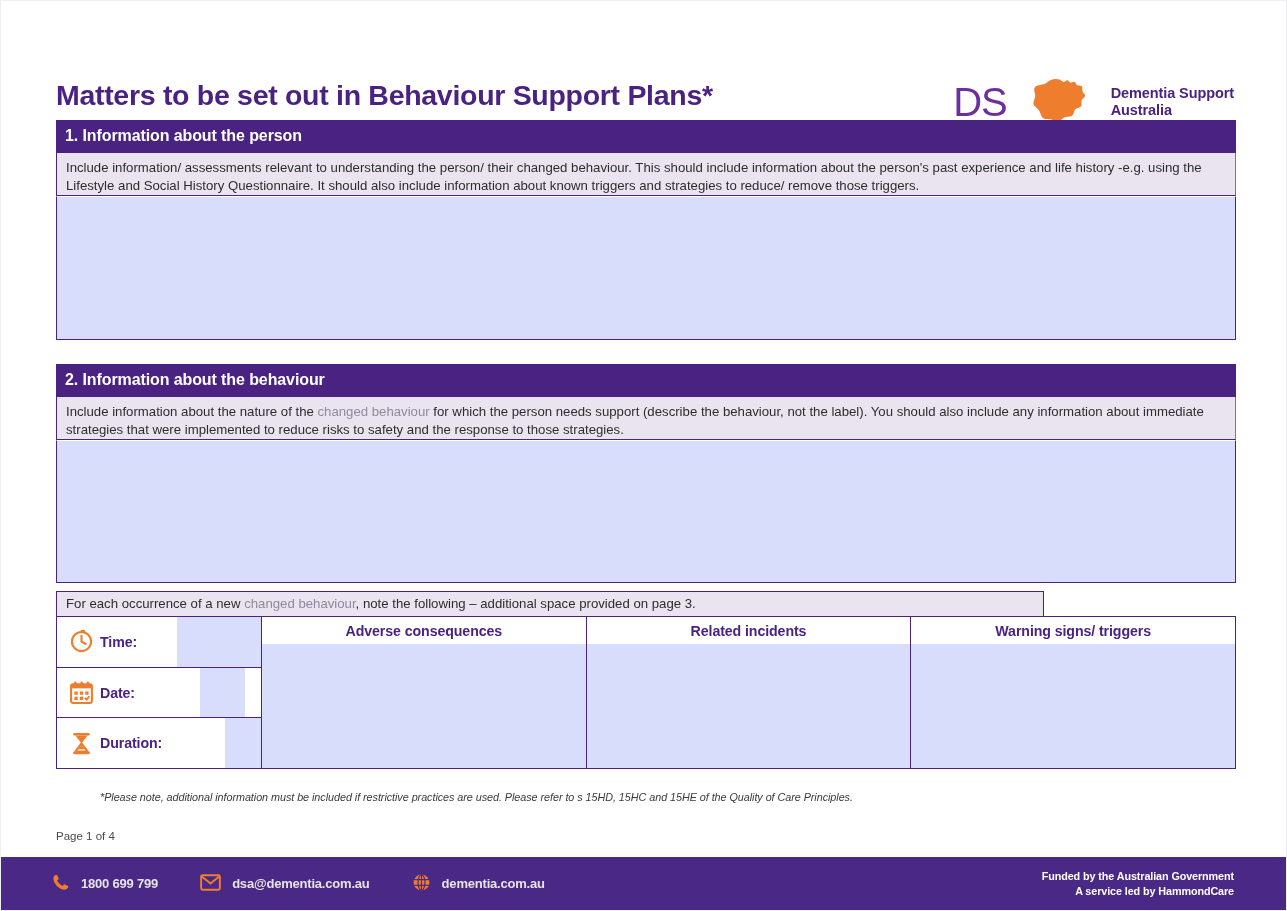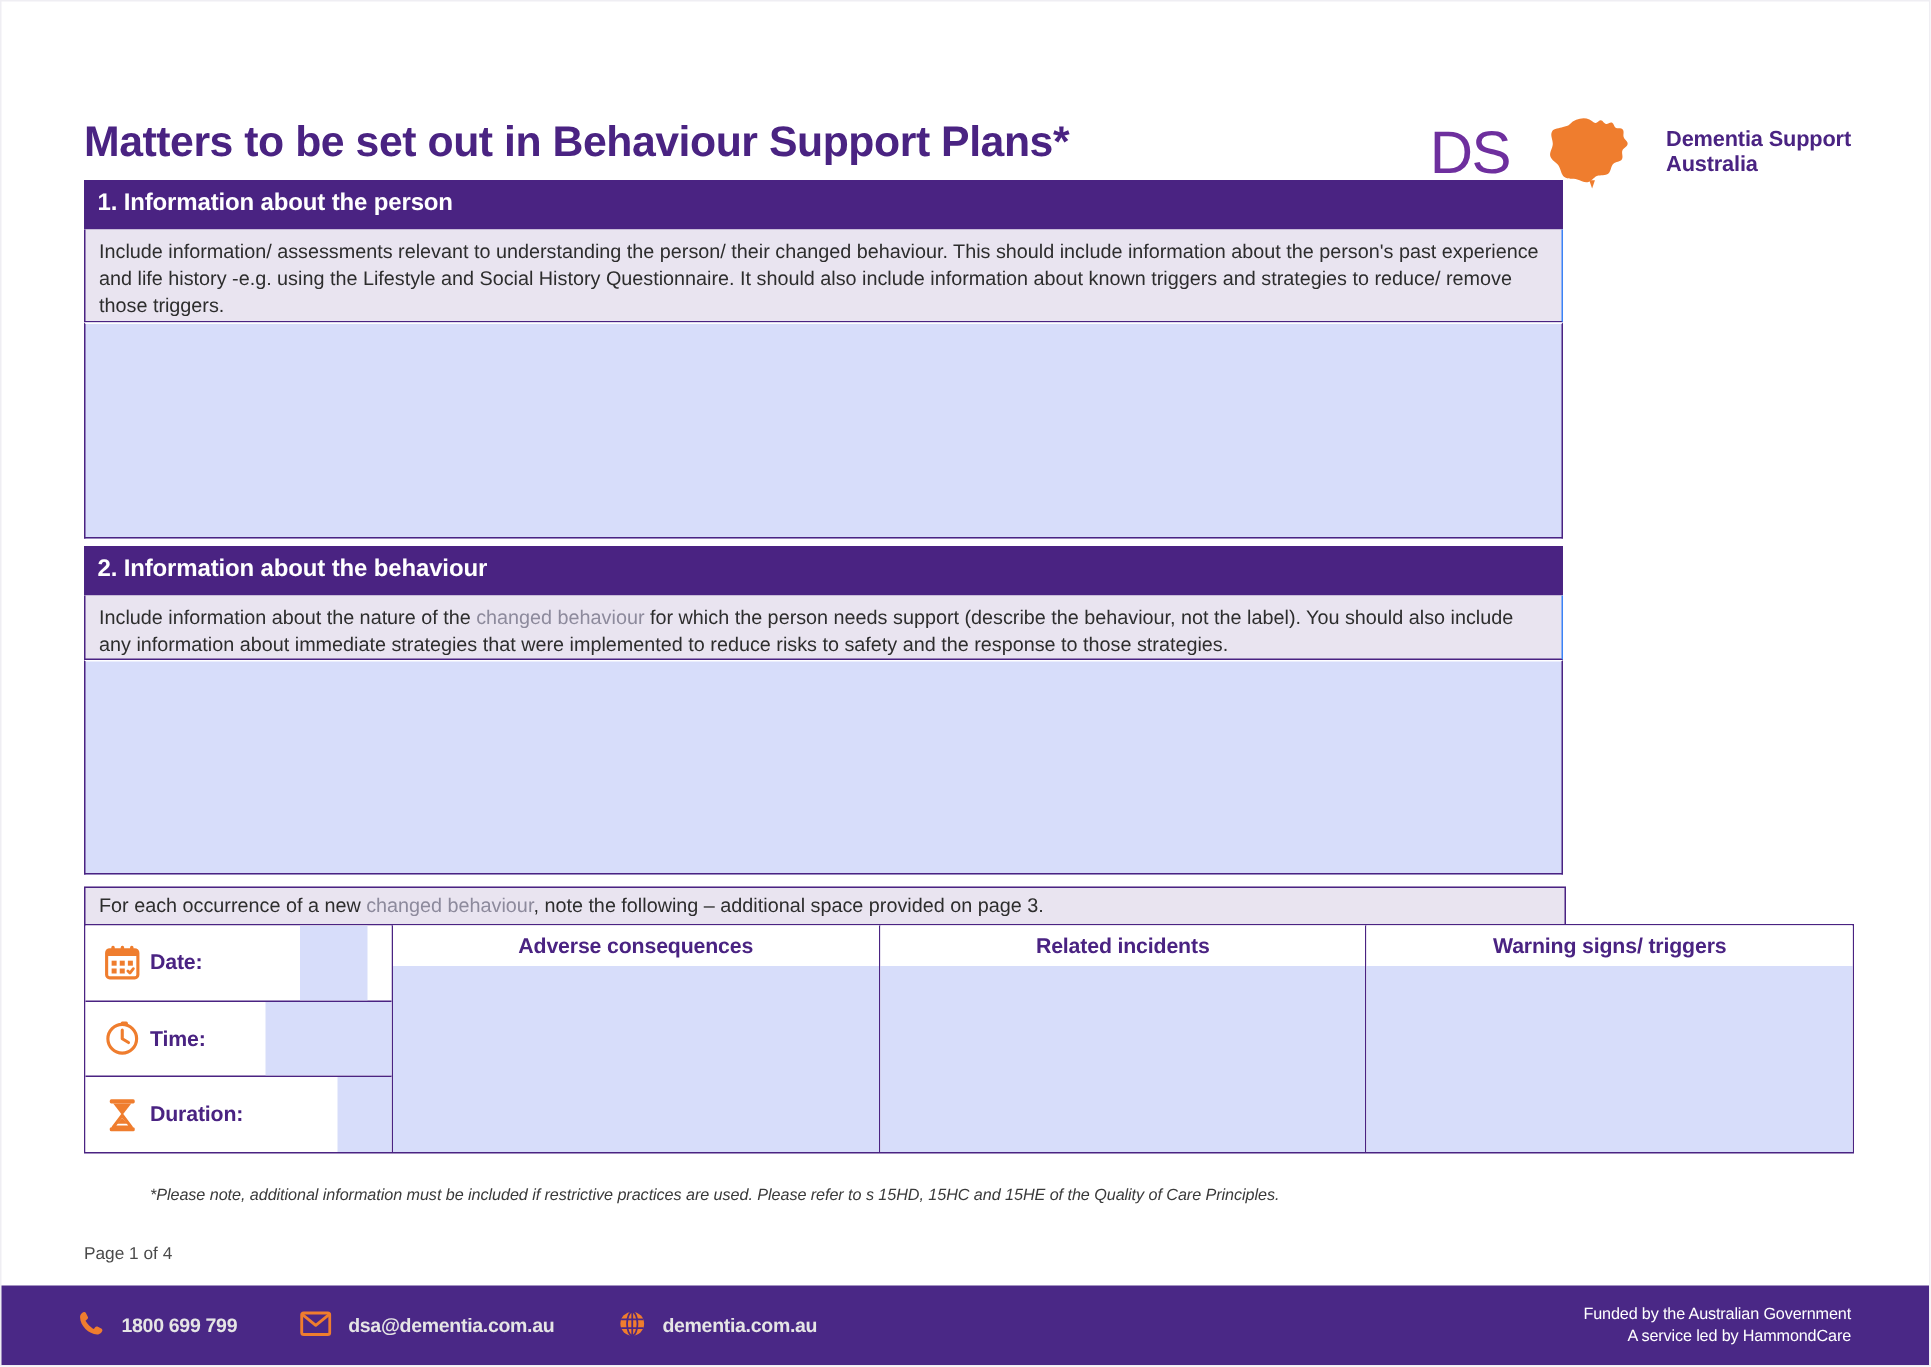--- a/index.html
+++ b/index.html
@@ -59,21 +59,21 @@
   .logo-map { display: block; }
   .logo-text {
     font-size: 14.5px;
     font-weight: bold;
     color: #4a2382;
     line-height: 1.18;
     letter-spacing: -0.1px;
   }
 
   
-  .section { position: absolute; left: 55px; width: 986px; }
+  .section { position: absolute; left: 55px; width: 1180px; }
   .sec-bar {
     background: #4a2382;
     color: #ffffff;
     font-size: 16px;
     font-weight: bold;
     padding: 7px 9px 8px 9px;
     box-sizing: border-box;
     letter-spacing: -0.1px;
   }
   .sec-desc {
@@ -245,21 +245,21 @@
   }
   .footer-right {
     position: absolute;
     right: 52px;
     top: 0; bottom: 0;
     display: flex;
     flex-direction: column;
     justify-content: center;
     align-items: flex-end;
     font-size: 10.8px;
-    font-weight: normal;
+    font-weight: bold;
     line-height: 1.35;
     color: #ffffff;
     letter-spacing: -0.1px;
   }
 </style>
 </head>
 <body>
 
 <div class="page">
 
@@ -297,20 +297,32 @@
     <div class="sec-fill"></div>
   </div>
 
   <div class="occ-note">
     <span>For each occurrence of a new </span><span class="muted">changed behaviour</span><span>, note the following – additional space provided on page 3.</span>
   </div>
 
   <div class="occ-table">
 
     <div class="occ-left">
+
+      <div class="occ-row">
+        <div class="occ-blank blank-time"></div>
+        <span class="occ-icon">
+          <svg width="25" height="25" viewBox="0 0 24 24" aria-hidden="true">
+            <circle cx="12" cy="12" r="9.2" fill="none" stroke="#ef7d2e" stroke-width="2"></circle>
+            <path d="M12 6.5 V12 L16 14.4" fill="none" stroke="#ef7d2e" stroke-width="2" stroke-linecap="round" stroke-linejoin="round"></path>
+            <path d="M12 2.0 L14.6 2.0" fill="none" stroke="#ef7d2e" stroke-width="2" stroke-linecap="round"></path>
+          </svg>
+        </span>
+        <span class="occ-label">Time:</span>
+      </div>
 
       <div class="occ-row">
         <div class="occ-blank blank-date"></div>
         <span class="occ-icon">
           <svg width="25" height="25" viewBox="0 0 24 24" aria-hidden="true">
             <rect x="2" y="4" width="20" height="18" rx="2" fill="none" stroke="#ef7d2e" stroke-width="2"></rect>
             <rect x="2" y="4" width="20" height="4" fill="#ef7d2e"></rect>
             <rect x="5" y="1.5" width="2.2" height="4" rx="1" fill="#ef7d2e"></rect>
             <rect x="11" y="1.5" width="2.2" height="4" rx="1" fill="#ef7d2e"></rect>
             <rect x="17" y="1.5" width="2.2" height="4" rx="1" fill="#ef7d2e"></rect>
@@ -319,32 +331,20 @@
             <rect x="15.6" y="11" width="3.2" height="3.2" fill="#ef7d2e"></rect>
             <rect x="5.2" y="16" width="3.2" height="3.2" fill="#ef7d2e"></rect>
             <rect x="10.4" y="16" width="3.2" height="3.2" fill="#ef7d2e"></rect>
             <path d="M15.6 17.6 l1.3 1.3 l2.2 -2.8" fill="none" stroke="#ef7d2e" stroke-width="1.8" stroke-linecap="round" stroke-linejoin="round"></path>
           </svg>
         </span>
         <span class="occ-label">Date:</span>
       </div>
 
       <div class="occ-row">
-        <div class="occ-blank blank-time"></div>
-        <span class="occ-icon">
-          <svg width="25" height="25" viewBox="0 0 24 24" aria-hidden="true">
-            <circle cx="12" cy="12" r="9.2" fill="none" stroke="#ef7d2e" stroke-width="2"></circle>
-            <path d="M12 6.5 V12 L16 14.4" fill="none" stroke="#ef7d2e" stroke-width="2" stroke-linecap="round" stroke-linejoin="round"></path>
-            <path d="M12 2.0 L14.6 2.0" fill="none" stroke="#ef7d2e" stroke-width="2" stroke-linecap="round"></path>
-          </svg>
-        </span>
-        <span class="occ-label">Time:</span>
-      </div>
-
-      <div class="occ-row">
         <div class="occ-blank blank-duration"></div>
         <span class="occ-icon">
           <svg width="25" height="25" viewBox="0 0 24 24" aria-hidden="true">
             <rect x="4" y="1.8" width="16" height="2.6" rx="1" fill="#ef7d2e"></rect>
             <rect x="4" y="19.6" width="16" height="2.6" rx="1" fill="#ef7d2e"></rect>
             <path d="M6.2 4.4 H17.8 L12 12 Z" fill="#ef7d2e"></path>
             <path d="M6.2 19.6 H17.8 L12 12 Z" fill="none" stroke="#ef7d2e" stroke-width="2" stroke-linejoin="round"></path>
             <path d="M8.6 17.4 H15.4 L12 13.8 Z" fill="#ef7d2e"></path>
           </svg>
         </span>

